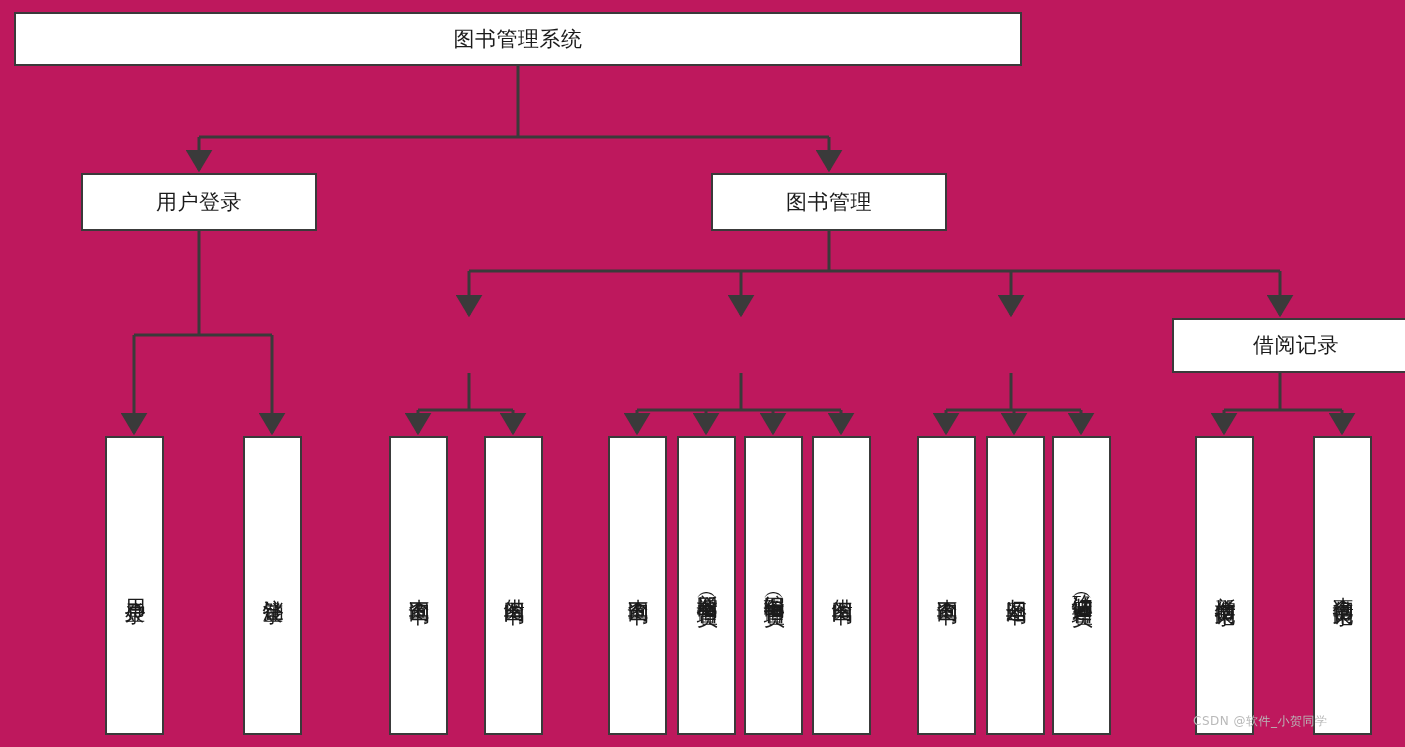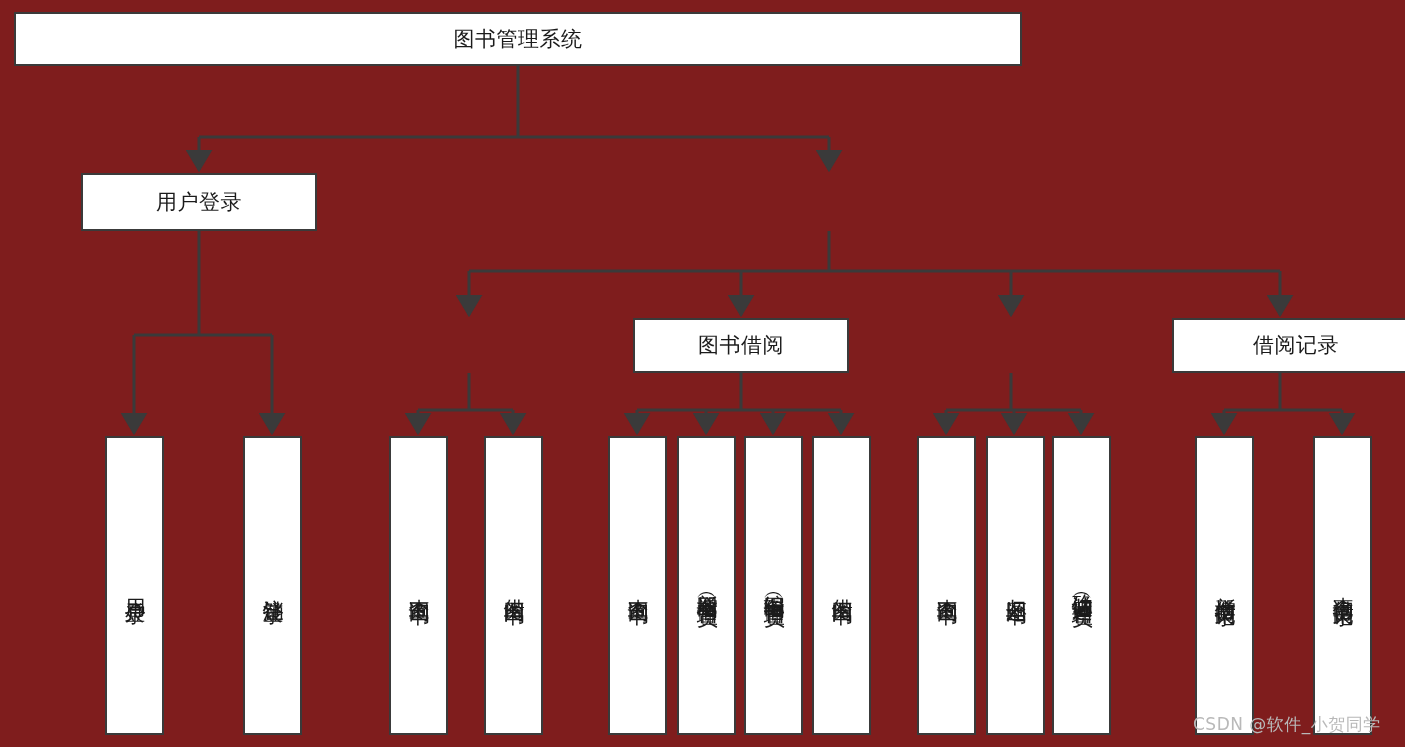--- a/index.html
+++ b/index.html
@@ -8,21 +8,21 @@
     padding: 0;
     background: #ffffff;
   }
   body {
     font-family: "DejaVu Sans", "Liberation Sans", sans-serif;
   }
   #canvas {
     position: relative;
     width: 1405px;
     height: 747px;
-    background: #7f1d1d;
+    background: #be185d;
     overflow: hidden;
   }
   #wires {
     position: absolute;
     left: 0;
     top: 0;
     width: 1405px;
     height: 747px;
   }
   .node {
@@ -51,21 +51,21 @@
     align-items: center;
     justify-content: center;
   }
   .node.vert .txt {
     writing-mode: vertical-rl;
     text-orientation: upright;
     display: block;
   }
   .watermark {
     position: absolute;
-    font-size: 17px;
+    font-size: 12px;
     color: #b9b9b9;
     white-space: nowrap;
     letter-spacing: 0.5px;
     pointer-events: none;
   }
 </style>
 </head>
 <body>
 
 <div id="canvas">
@@ -124,24 +124,24 @@
     </g>
   </svg>
 
   <div class="node horiz" style="left: 14px; top: 12px; width: 1008px; height: 54px; border-color: rgb(58, 58, 58); background: rgb(255, 255, 255); color: rgb(27, 27, 27);">
     <span class="txt">图书管理系统</span>
   </div>
 
   <div class="node horiz" style="left: 81px; top: 173px; width: 236px; height: 58px; border-color: rgb(58, 58, 58); background: rgb(255, 255, 255); color: rgb(27, 27, 27);">
     <span class="txt">用户登录</span>
   </div>
+  <div class="node horiz" style="left: 711px; top: 173px; width: 236px; height: 58px; border-color: rgb(58, 58, 58); background: rgb(255, 255, 255); color: rgb(27, 27, 27);">
+    <span class="txt">图书管理</span>
+  </div>
 
-  <div class="node horiz" style="left: 633px; top: 318px; width: 216px; height: 55px; border-color: rgb(58, 58, 58); background: rgb(255, 255, 255); color: rgb(27, 27, 27);">
-    <span class="txt">图书借阅</span>
-  </div>
   <div class="node horiz" style="left: 1172px; top: 318px; width: 248px; height: 55px; border-color: rgb(58, 58, 58); background: rgb(255, 255, 255); color: rgb(27, 27, 27);">
     <span class="txt">借阅记录</span>
   </div>
 
   <div class="node vert" style="left: 105px; top: 436px; width: 59px; height: 299px; border-color: rgb(58, 58, 58); background: rgb(255, 255, 255); color: rgb(27, 27, 27);">
     <span class="txt">用户登录</span>
   </div>
   <div class="node vert" style="left: 243px; top: 436px; width: 59px; height: 299px; border-color: rgb(58, 58, 58); background: rgb(255, 255, 255); color: rgb(27, 27, 27);">
     <span class="txt">注销登录</span>
   </div>

